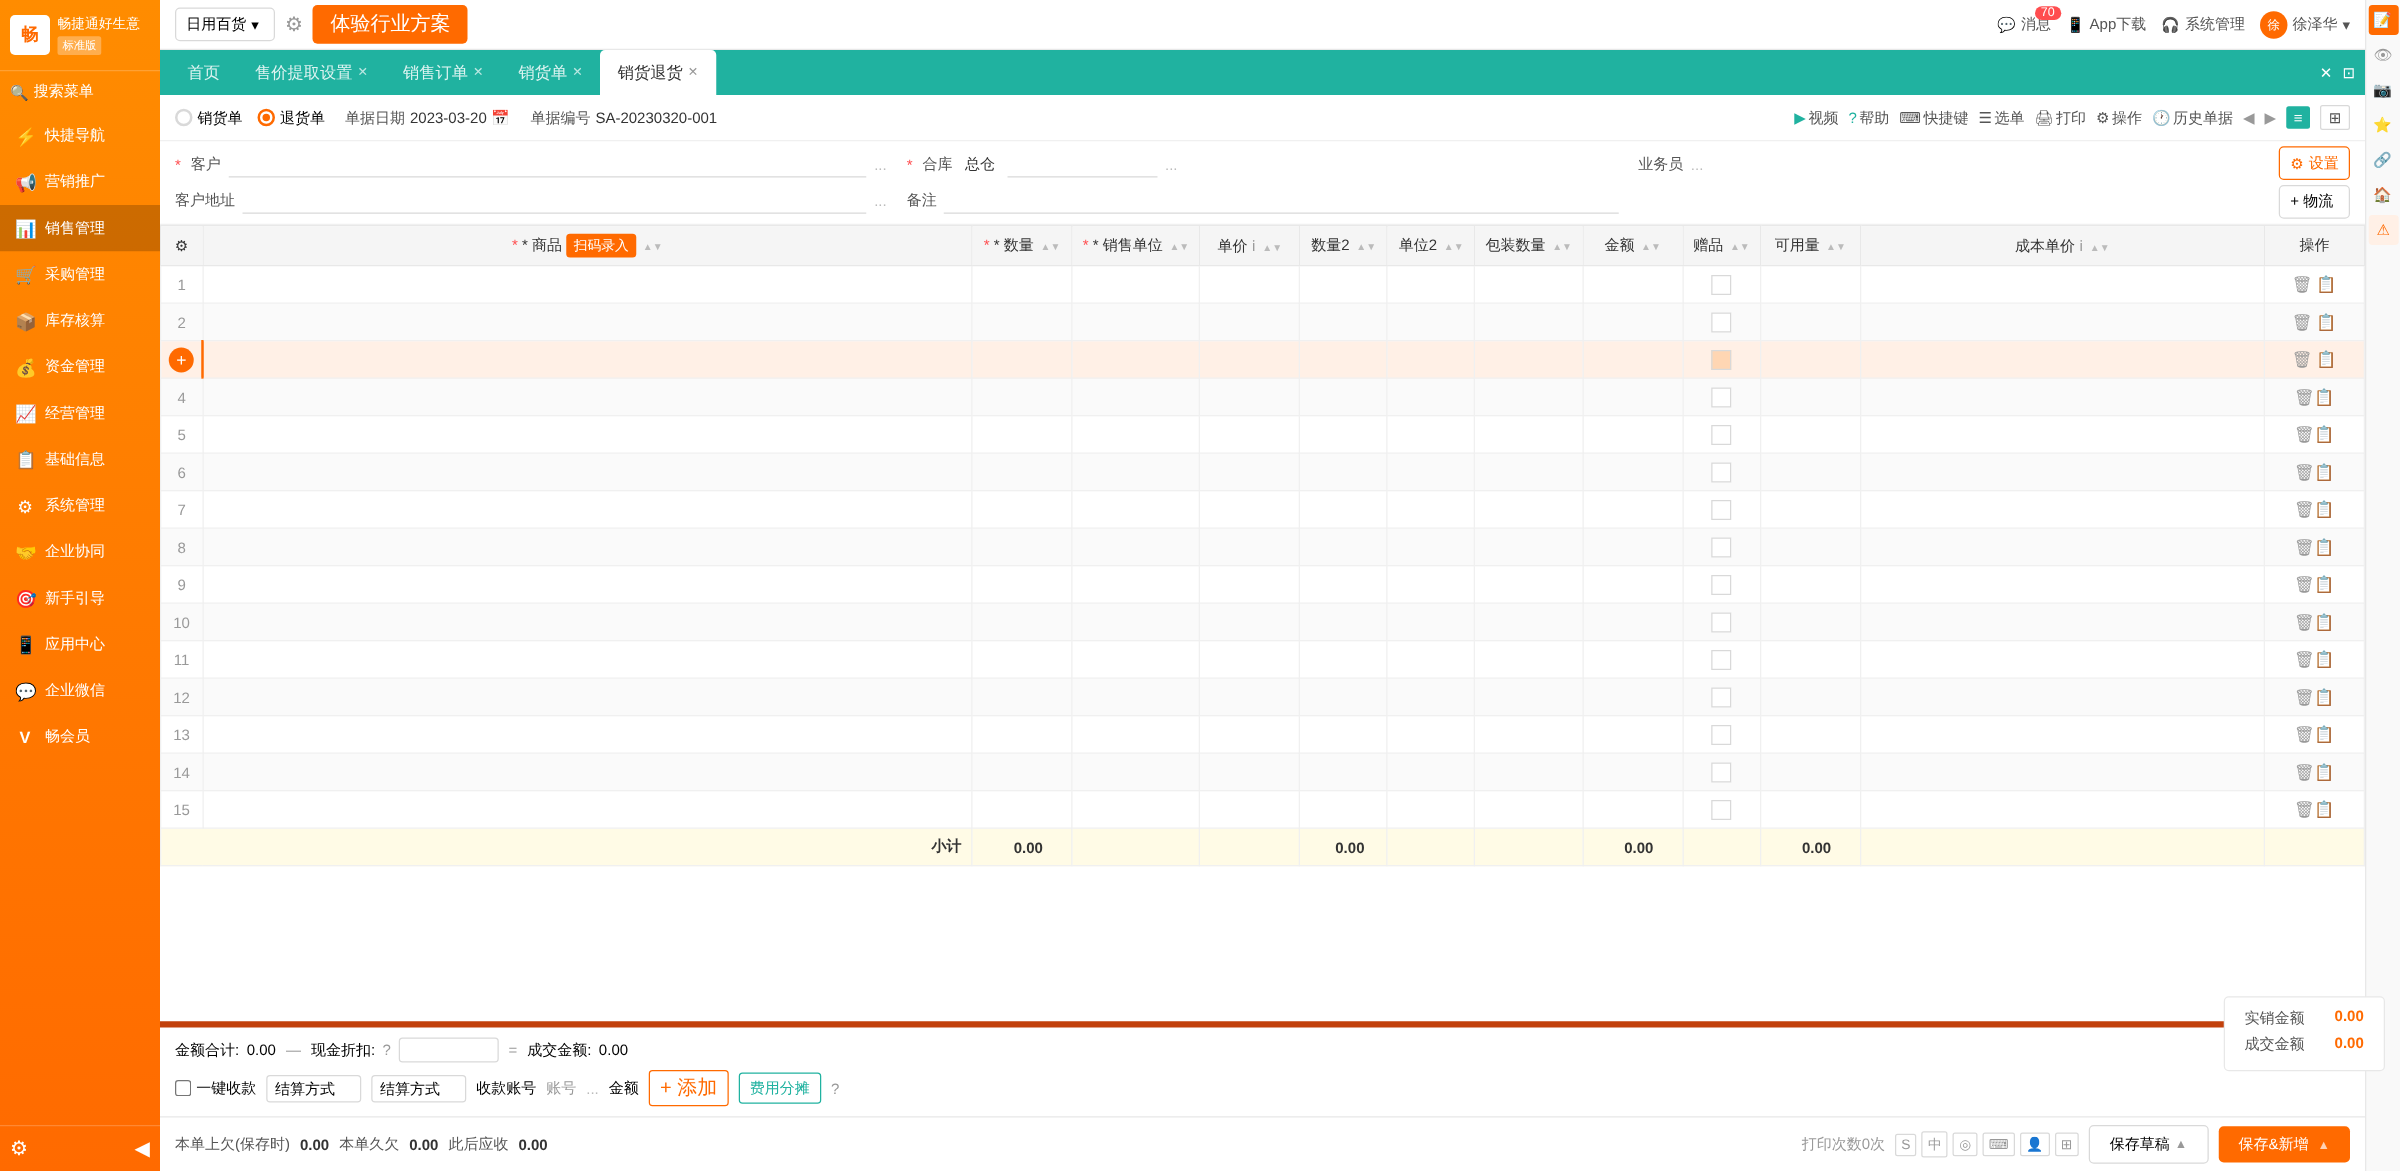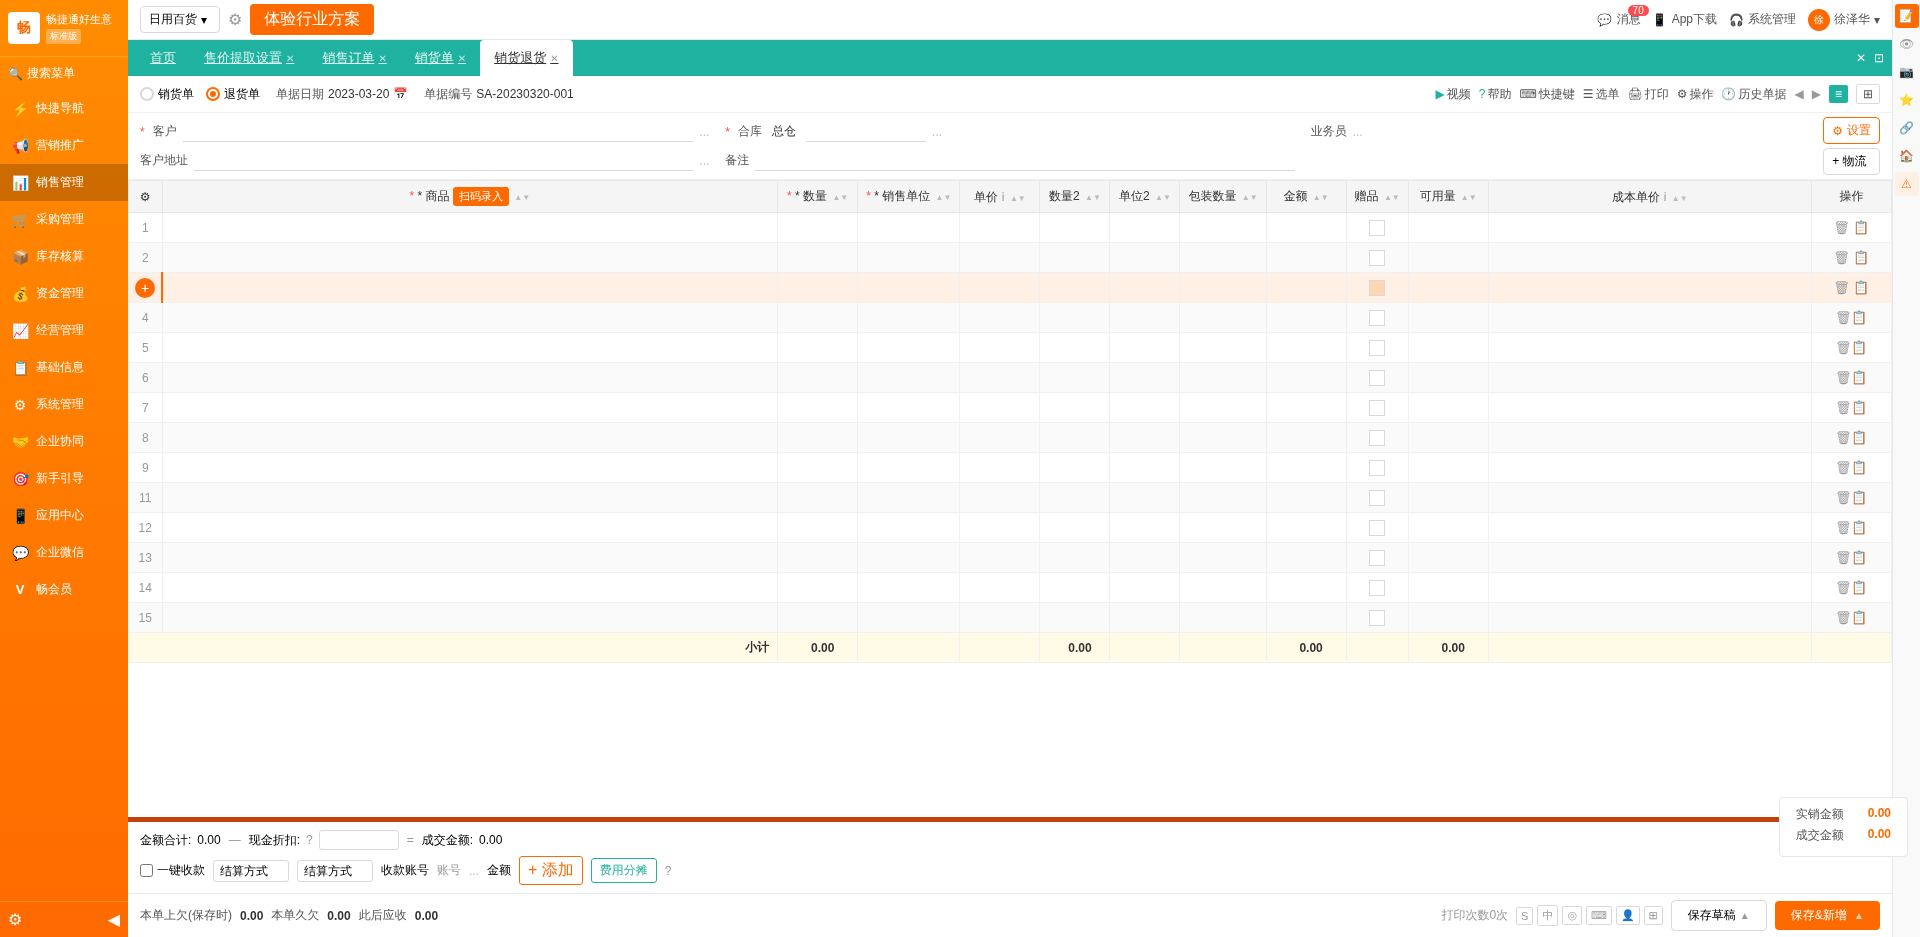--- a/index.html
+++ b/index.html
@@ -119,21 +119,20 @@
     .tab {
       padding: 0 14px;
       height: 36px;
       display: flex;
       align-items: center;
       gap: 4px;
       cursor: pointer;
       color: rgba(255,255,255,0.85);
       font-size: 13px;
       position: relative;
-      text-decoration: underline;
     }
     .tab.active {
       background: white;
       color: #333;
       border-radius: 4px 4px 0 0;
     }
     .tab-close { font-size: 10px; cursor: pointer; color: rgba(255,255,255,0.7); }
     .tab.active .tab-close { color: #999; }
     .tabs-window-btns { margin-left: auto; display: flex; gap: 8px; color: white; }
 
@@ -775,20 +774,37 @@
               <td></td>
               <td>
                 <div class="checkbox-cell"></div>
               </td>
               <td></td>
               <td></td>
               <td><span class="icon-delete">🗑</span><span class="icon-copy">📋</span></td>
             </tr>
           <tr>
               <td><span class="row-num">9</span></td>
+              <td></td>
+              <td></td>
+              <td></td>
+              <td></td>
+              <td></td>
+              <td></td>
+              <td></td>
+              <td></td>
+              <td>
+                <div class="checkbox-cell"></div>
+              </td>
+              <td></td>
+              <td></td>
+              <td><span class="icon-delete">🗑</span><span class="icon-copy">📋</span></td>
+            </tr>
+          <tr>
+              <td><span class="row-num">10</span></td>
               <td></td>
               <td></td>
               <td></td>
               <td></td>
               <td></td>
               <td></td>
               <td></td>
               <td></td>
               <td>
                 <div class="checkbox-cell"></div>

